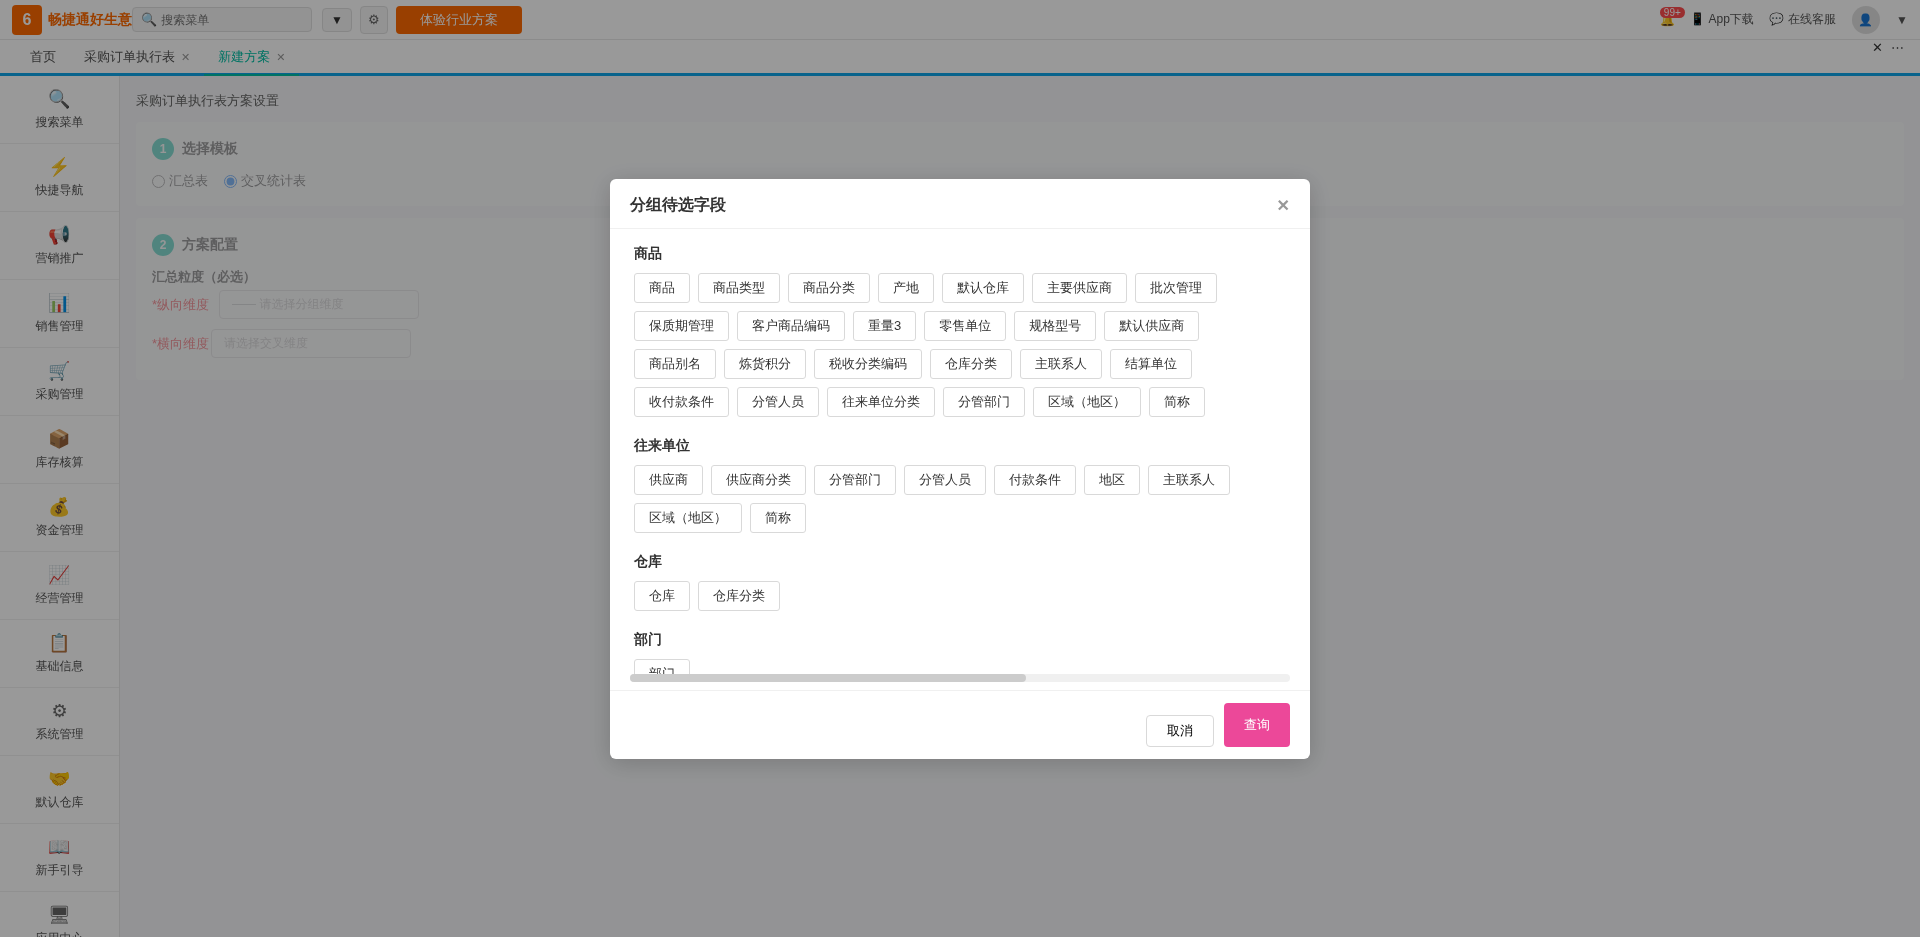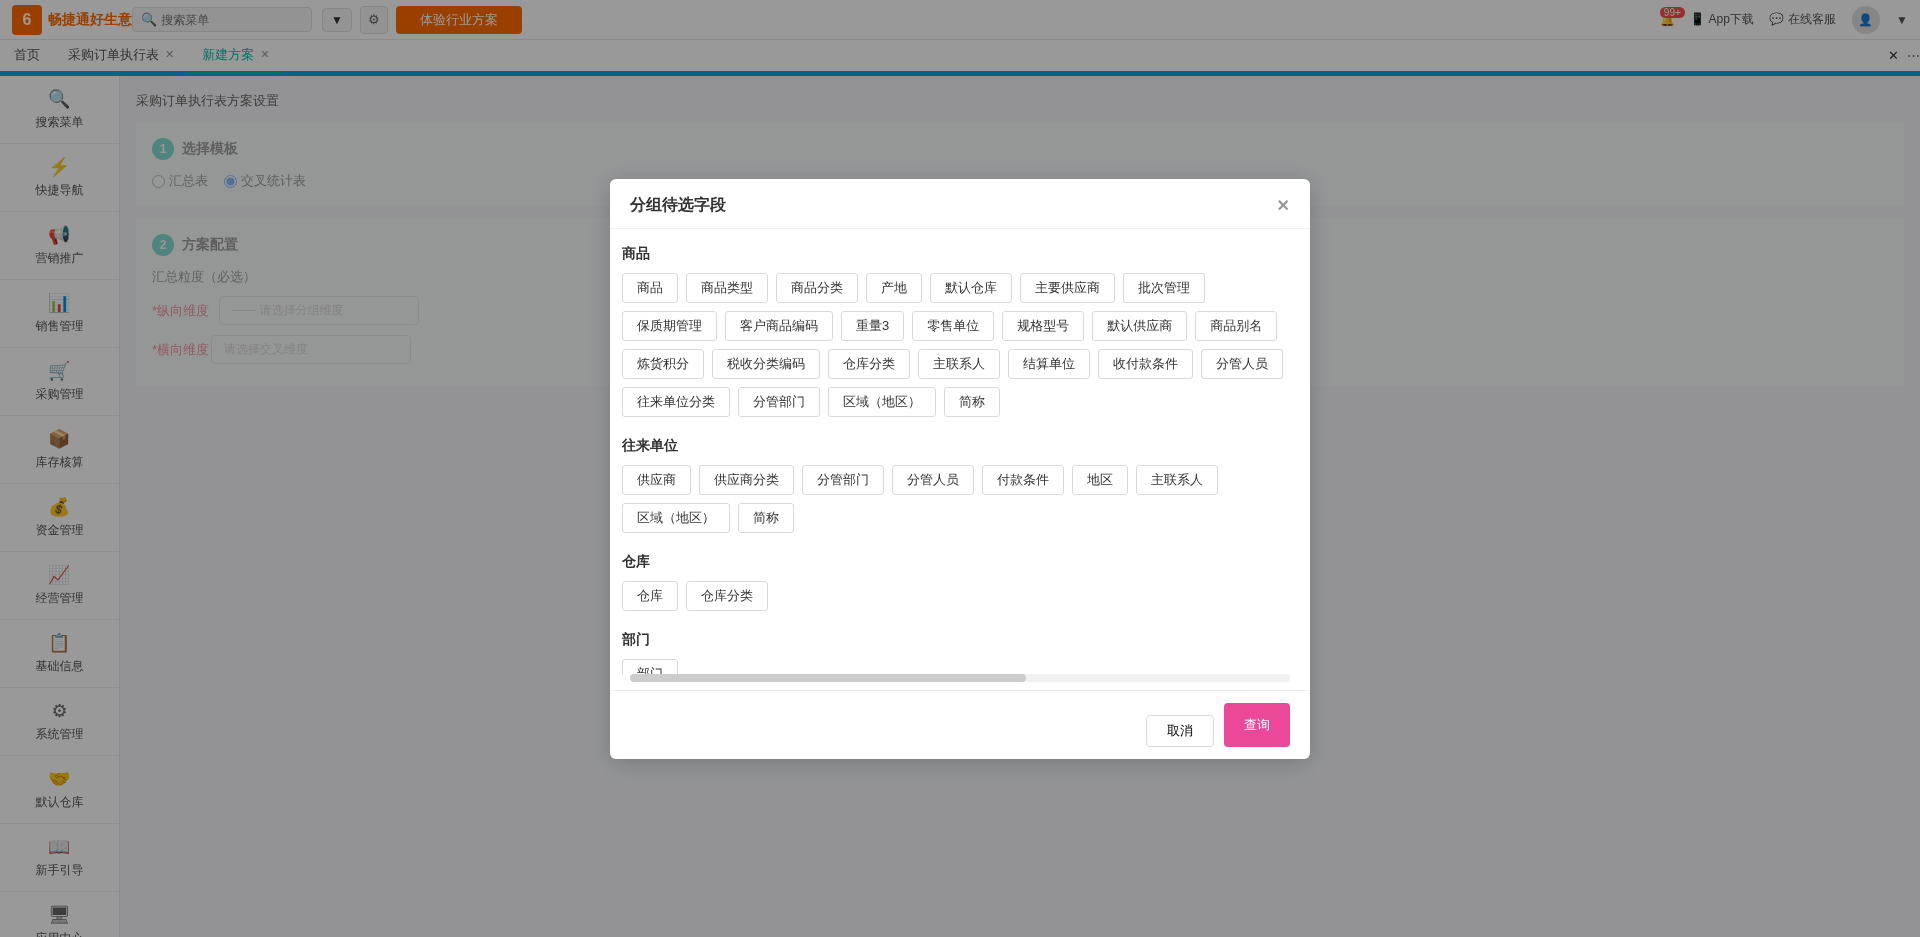--- a/index.html
+++ b/index.html
@@ -112,23 +112,23 @@
       display: flex; align-items: center; justify-content: center;
       font-size: 12px;
       cursor: pointer;
     }
 
     
     .tab-bar {
       height: 36px;
       background: #fff;
       display: flex;
-      align-items: center;
-      border-bottom: 5px solid #0ea5e9;
-      padding: 0 0;
+      align-items: flex-start;
+      border-bottom: 3px solid #0ea5e9;
+      padding: 0 16px;
     }
     .tab-item {
       height: 36px;
       padding: 0 14px;
       display: flex;
       align-items: center;
       font-size: 13px;
       cursor: pointer;
       color: #555;
       border-bottom: 2px solid transparent;
@@ -252,21 +252,21 @@
       align-items: center;
       justify-content: space-between;
       flex-shrink: 0;
     }
     .modal-close {
       cursor: pointer;
       color: #999;
       font-size: 16px;
     }
     .modal-body {
-      padding: 16px 12px;
+      padding: 16px 24px;
       overflow-y: auto;
       flex: 1;
     }
     .field-section {
       margin-bottom: 20px;
     }
     .section-title {
       font-size: 14px;
       font-weight: bold;
       color: #333;
@@ -455,21 +455,21 @@
               <input type="radio" name="template" checked="" style=""> 
               <span>交叉统计表</span>
             </label>
         </div>
       </div>
       <div class="form-card">
         <div class="step-label">
           <div class="step-num">2</div>
           <span>方案配置</span>
         </div>
-        <div style="font-size:13px;margin-bottom:10px;">汇总粒度（必选）</div>
+        <div style="font-size:13px;margin-bottom:4px;font-weight:bold;">汇总粒度（必选）</div>
         <div style="display:flex;align-items:center;gap:10px;margin-bottom:10px;">
           <span style="color:#f5222d;font-size:13px;">*纵向维度</span>
           <div style="border:1px solid #d9d9d9;border-radius:4px;padding:5px 12px;font-size:12px;color:#bbb;min-width:200px;">——  请选择分组维度</div>
         </div>
         <div style="display:flex;align-items:center;gap:2px;margin-bottom:6px;">
           <span style="color:#f5222d;font-size:13px;">*横向维度</span>
           <div style="border:1px solid #d9d9d9;border-radius:4px;padding:5px 12px;font-size:12px;color:#bbb;min-width:200px;">请选择交叉维度</div>
         </div>
       </div>
     </div>

